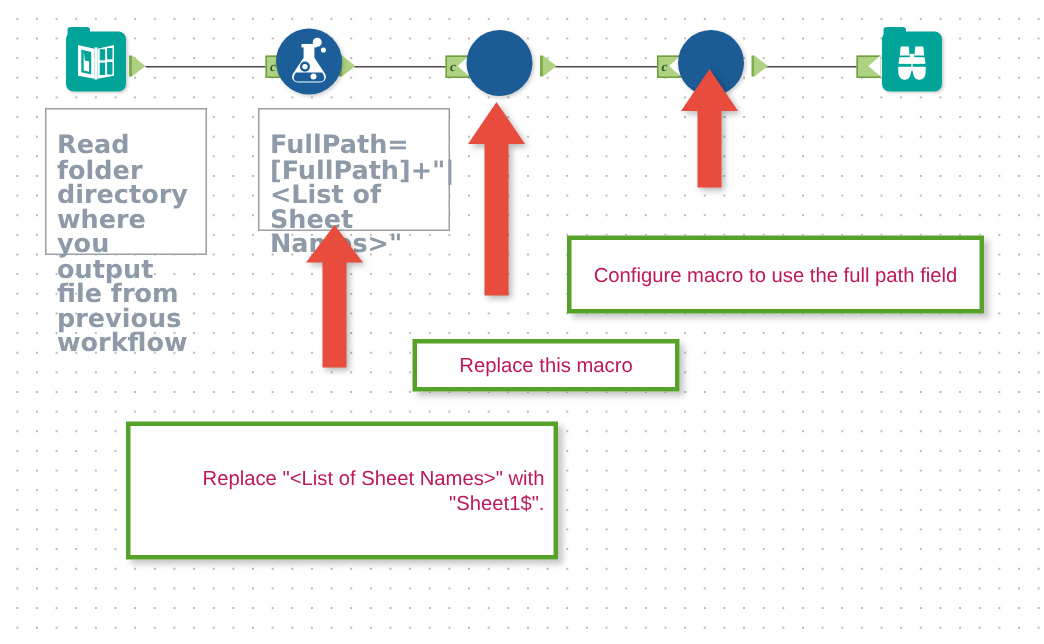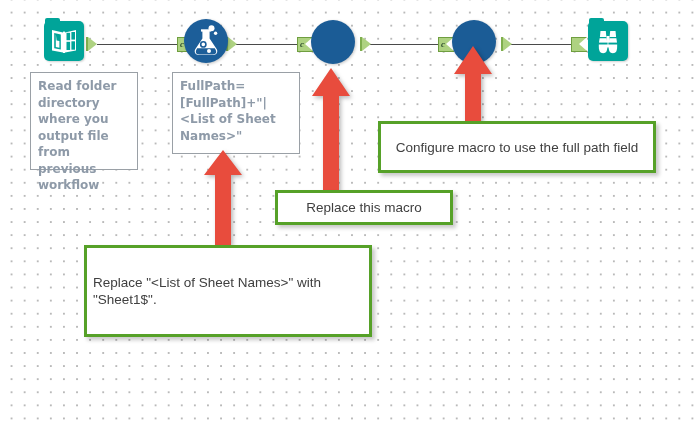--- a/index.html
+++ b/index.html
@@ -95,42 +95,43 @@
   .icon-svg { position: absolute; inset: 0; }
 
   
   .comment-box {
     position: absolute;
     background: #ffffff;
     border: 1px solid #9aa0a6;
     box-sizing: border-box;
     color: #8e9aa8;
     font-weight: bold;
-    font-size: 12px;
+    font-size: 17px;
     line-height: 16.5px;
-    padding: 5px 6px 5px 7px;
+    padding: 16px 6px 5px 7px;
     font-family: "DejaVu Sans", sans-serif;
   }
 
   
   .note {
     position: absolute;
     background: #ffffff;
     border: 3px solid #56a128;
     box-sizing: border-box;
-    color: #404040;
+    color: #be185d;
     font-size: 13.5px;
     line-height: 17px;
     display: flex;
     align-items: center;
     justify-content: center;
-    text-align: left;
+    text-align: right;
     box-shadow: 3px 3px 4px rgba(0,0,0,0.22);
     padding: 2px 6px;
     font-family: "Liberation Sans", sans-serif;
+    margin-top: 36px;
   }
 
   
   .arrow {
     position: absolute;
     filter: drop-shadow(2px 2px 2px rgba(0,0,0,0.28));
   }
 </style>
 </head>
 <body>

